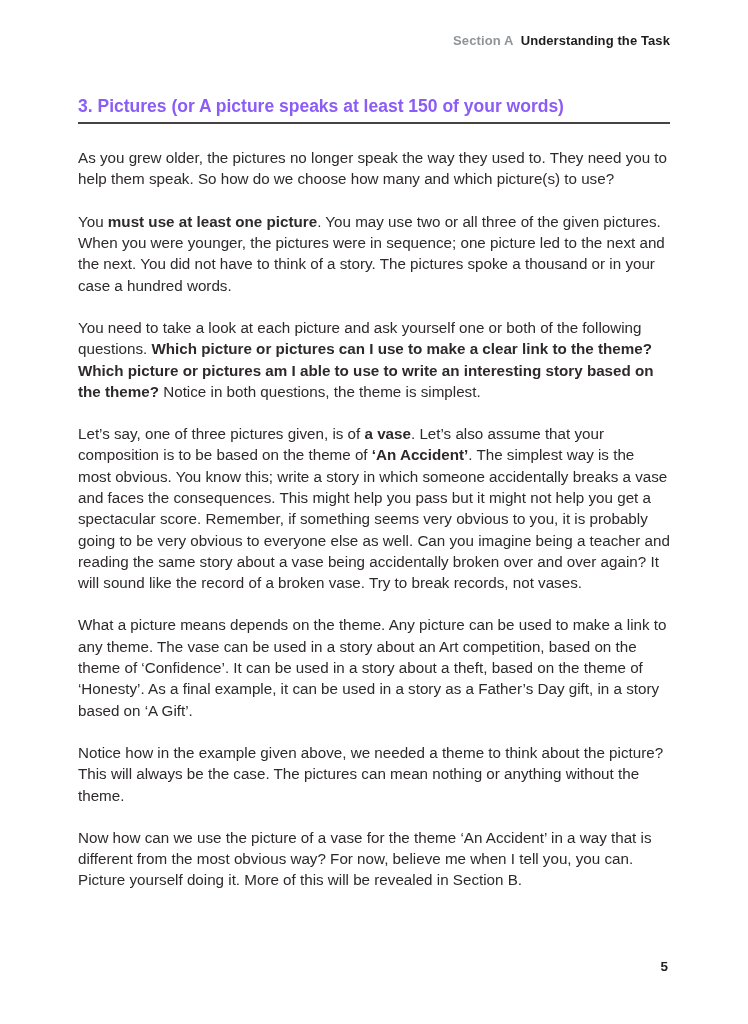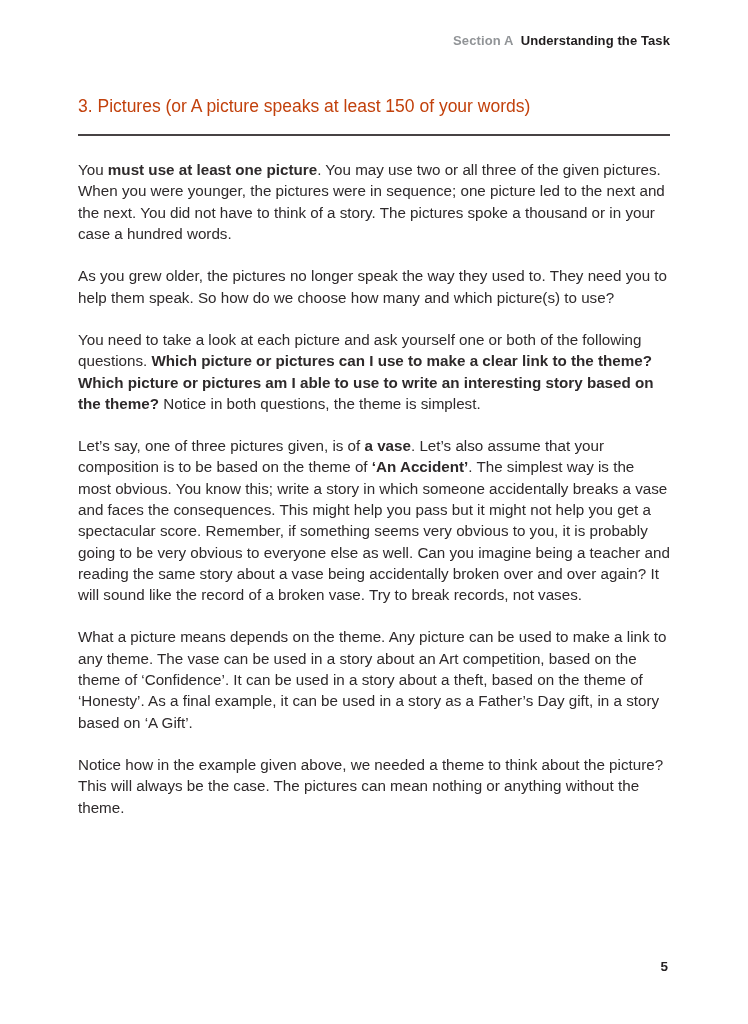--- a/index.html
+++ b/index.html
@@ -34,24 +34,24 @@
   .section-label {
     color: #919497;
   }
   .section-title {
     color: #1f1c1d;
     margin-left: 4px;
   }
   .chapter-heading {
     margin: 47px 0 0 0;
     font-size: 17.5px;
-    font-weight: normal;
-    color: #c2410c;
+    font-weight: bold;
+    color: #8b5cf6;
     line-height: 1.15;
-    padding-bottom: 18px;
+    padding-bottom: 6px;
     border-bottom: 2px solid #474344;
   }
   .body-text p {
     margin: 21px 0 0 0;
     font-size: 15.2px;
     line-height: 21.3px;
     color: #2e2a2b;
   }
   .body-text p:first-child {
     margin-top: 23px;
@@ -75,24 +75,25 @@
   <div class="content">
 
     <div class="running-header">
       <span class="section-label">Section A</span>
       <span class="section-title">Understanding the Task</span>
     </div>
 
     <h1 class="chapter-heading">3. Pictures (or A picture speaks at least 150 of your words)</h1>
 
     <div class="body-text">
+      <p><span>As you grew older, the pictures no longer speak the way they used to. They need you to help them speak. So how do we choose how many and which picture(s) to use?</span></p>
       <p><span>You </span><span class="b">must use at least one picture</span><span>. You may use two or all three of the given pictures. When you were younger, the pictures were in sequence; one picture led to the next and the next. You did not have to think of a story. The pictures spoke a thousand or in your case a hundred words.</span></p>
-      <p><span>As you grew older, the pictures no longer speak the way they used to. They need you to help them speak. So how do we choose how many and which picture(s) to use?</span></p>
       <p><span>You need to take a look at each picture and ask yourself one or both of the following questions. </span><span class="b">Which picture or pictures can I use to make a clear link to the theme? Which picture or pictures am I able to use to write an interesting story based on the theme?</span><span> Notice in both questions, the theme is simplest.</span></p>
       <p><span>Let’s say, one of three pictures given, is of </span><span class="b">a vase</span><span>. Let’s also assume that your composition is to be based on the theme of </span><span class="b">‘An Accident’</span><span>. The simplest way is the most obvious. You know this; write a story in which someone accidentally breaks a vase and faces the consequences. This might help you pass but it might not help you get a spectacular score. Remember, if something seems very obvious to you, it is probably going to be very obvious to everyone else as well. Can you imagine being a teacher and reading the same story about a vase being accidentally broken over and over again? It will sound like the record of a broken vase. Try to break records, not vases.</span></p>
       <p><span>What a picture means depends on the theme. Any picture can be used to make a link to any theme. The vase can be used in a story about an Art competition, based on the theme of ‘Confidence’. It can be used in a story about a theft, based on the theme of ‘Honesty’. As a final example, it can be used in a story as a Father’s Day gift, in a story based on ‘A Gift’.</span></p>
       <p><span>Notice how in the example given above, we needed a theme to think about the picture? This will always be the case. The pictures can mean nothing or anything without the theme.</span></p>
+      <p><span>Now how can we use the picture of a vase for the theme ‘An Accident’ in a way that is different from the most obvious way? For now, believe me when I tell you, you can. Picture yourself doing it. More of this will be revealed in Section B.</span></p>
     </div>
 
   </div>
 
   <div class="page-number">5</div>
 </div>
 
 </body></html>

